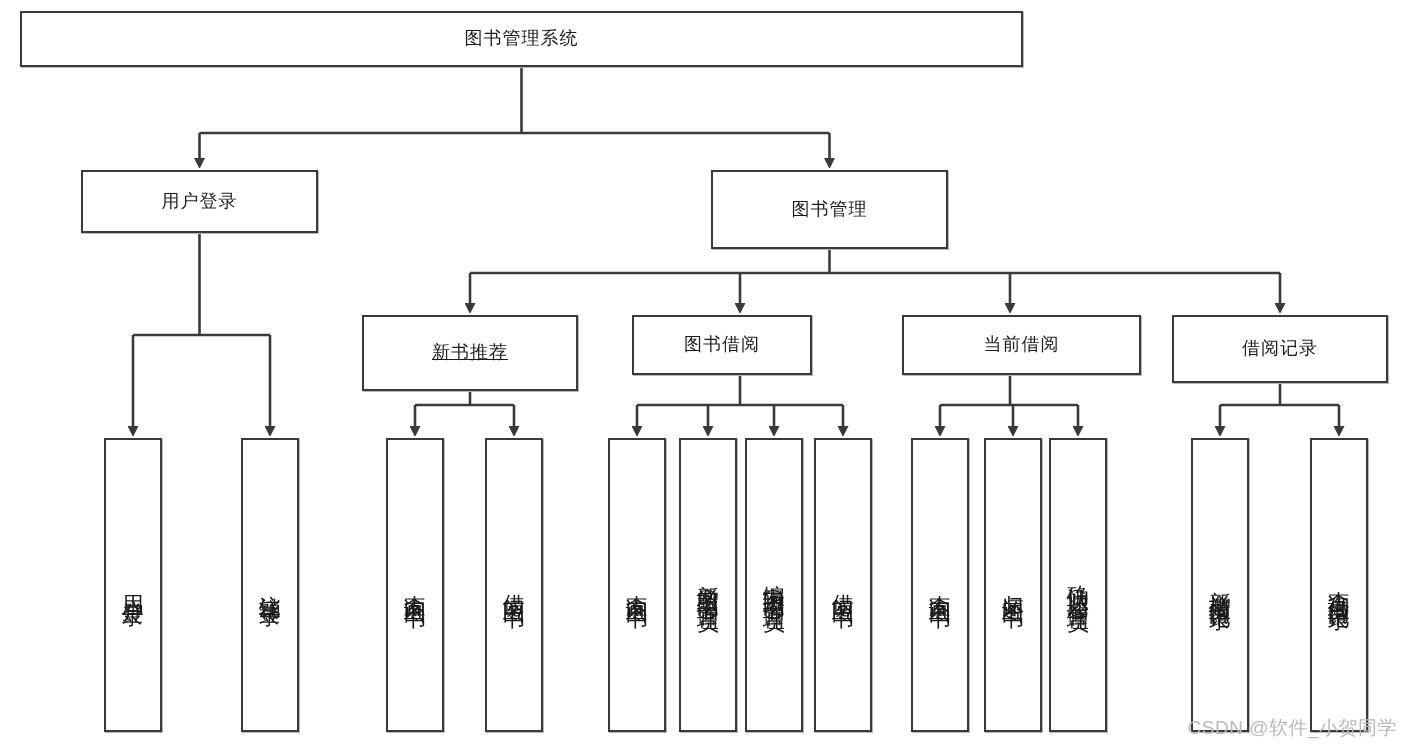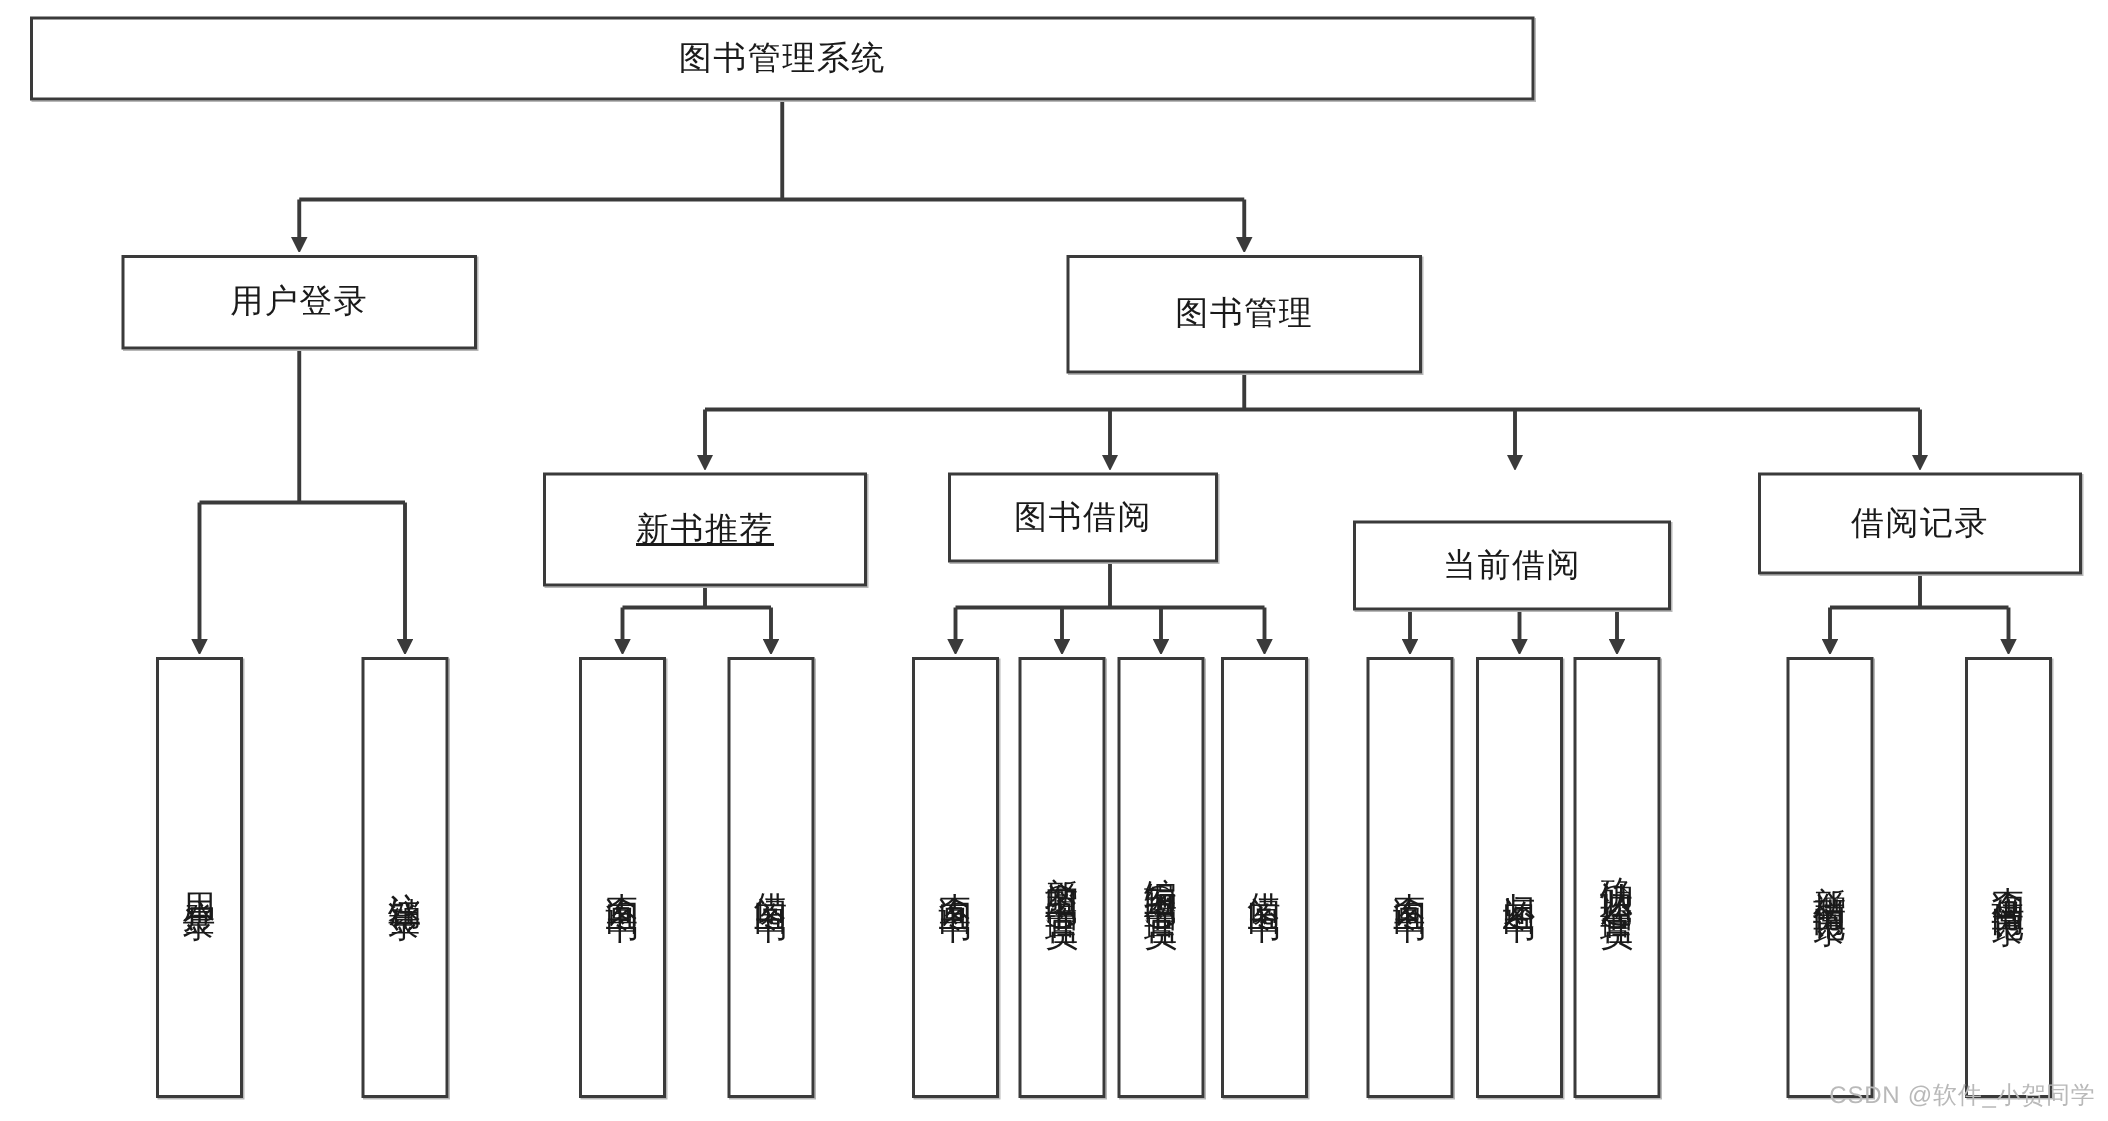--- a/index.html
+++ b/index.html
@@ -35,21 +35,21 @@
     background: #ffffff;
     border: 2px solid #3a3a3a;
     box-shadow: 1px 1px 0 0 #b8b8b8;
     display: flex;
     align-items: center;
     justify-content: center;
     color: #1a1a1a;
     z-index: 2;
   }
   .node.horizontal {
-    font-size: 22px;
+    font-size: 18px;
     letter-spacing: 1px;
     line-height: 1.2;
     white-space: nowrap;
   }
   .node.vertical {
     writing-mode: vertical-rl;
     text-orientation: upright;
     font-size: 22px;
     letter-spacing: 4px;
     line-height: 1.15;
@@ -62,21 +62,21 @@
     text-orientation: upright;
     text-align: center;
   }
   .node .label {
     display: block;
   }
   .watermark {
     position: absolute;
     right: 8px;
     bottom: 6px;
-    font-size: 16px;
+    font-size: 19px;
     color: #b9b9b9;
     letter-spacing: 0.5px;
     white-space: nowrap;
     z-index: 5;
     font-family: "Liberation Sans", "DejaVu Sans", sans-serif;
   }
 </style>
 </head>
 <body>
 
@@ -134,21 +134,21 @@
       </div>
       <div class="node horizontal" style="left: 711px; top: 170px; width: 237px; height: 79px;">
         <span class="label">图书管理</span>
       </div>
       <div class="node horizontal" style="left: 362px; top: 315px; width: 216px; height: 76px; text-decoration: underline;">
         <span class="label">新书推荐</span>
       </div>
       <div class="node horizontal" style="left: 632px; top: 315px; width: 180px; height: 60px;">
         <span class="label">图书借阅</span>
       </div>
-      <div class="node horizontal" style="left: 902px; top: 315px; width: 212px; height: 60px; margin-top: 32px;">
+      <div class="node horizontal" style="left: 902px; top: 315px; width: 239px; height: 60px;">
         <span class="label">当前借阅</span>
       </div>
       <div class="node horizontal" style="left: 1172px; top: 315px; width: 216px; height: 68px;">
         <span class="label">借阅记录</span>
       </div>
       <div class="node vertical" style="left: 104px; top: 438px; width: 58px; height: 294px;">
         <span class="label">用户登录</span>
       </div>
       <div class="node vertical" style="left: 241px; top: 438px; width: 58px; height: 294px;">
         <span class="label">注销登录</span>

